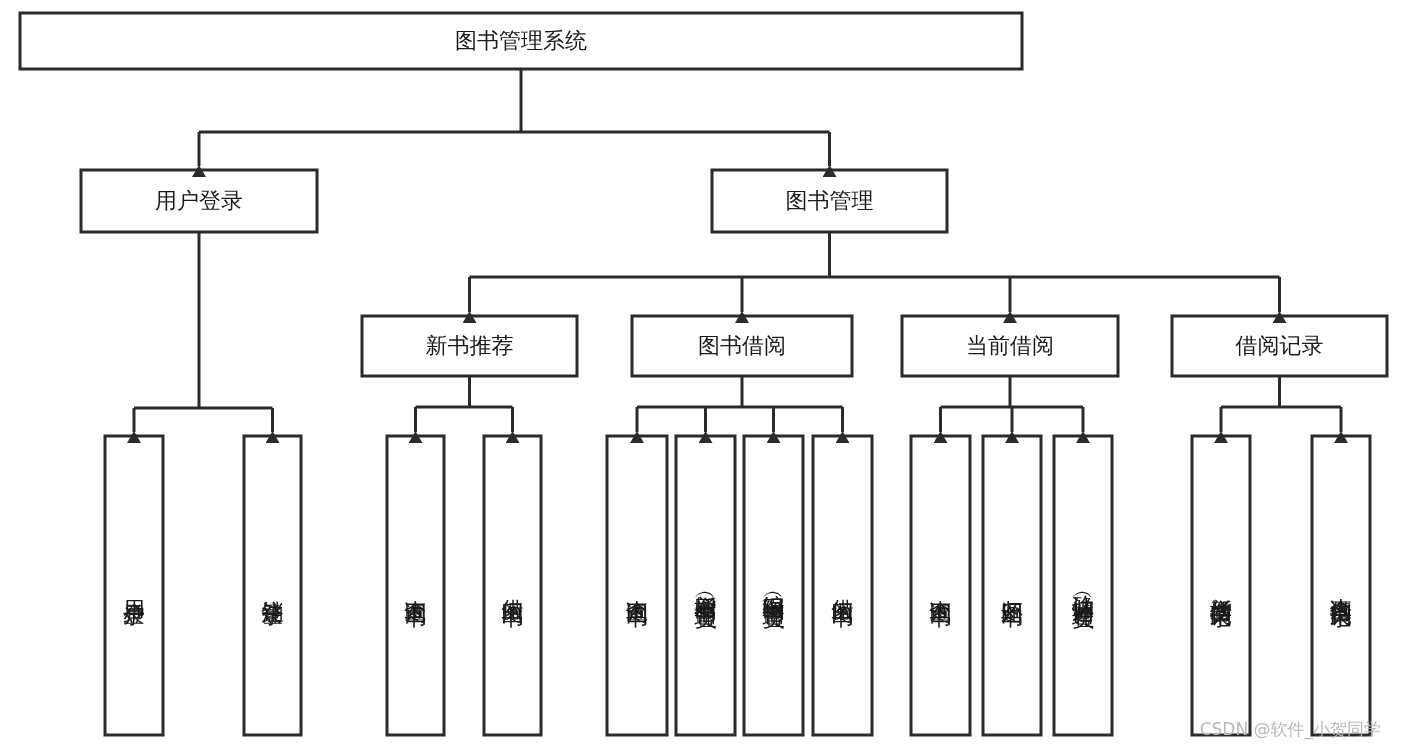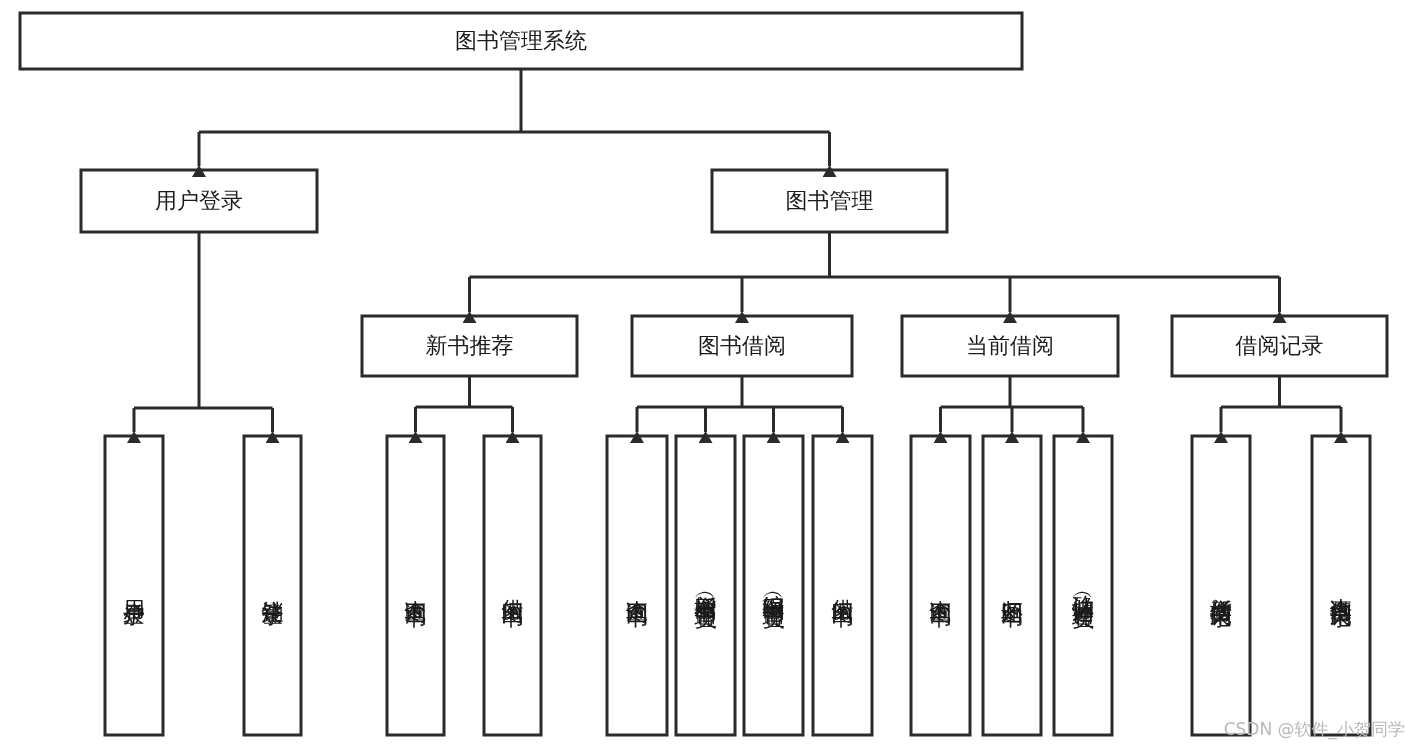--- a/index.html
+++ b/index.html
@@ -58,21 +58,21 @@
     letter-spacing: 2px;
     display: flex;
     align-items: center;
     justify-content: center;
     white-space: pre-wrap;
     text-align: center;
     pointer-events: none;
   }
   .watermark {
     position: absolute;
-    right: 0;
+    right: 24px;
     bottom: 6px;
     font-family: "DejaVu Sans", "Liberation Sans", sans-serif;
     font-size: 17px;
     color: #b9b9b9;
     white-space: nowrap;
   }
 </style>
 </head>
 <body>
 

